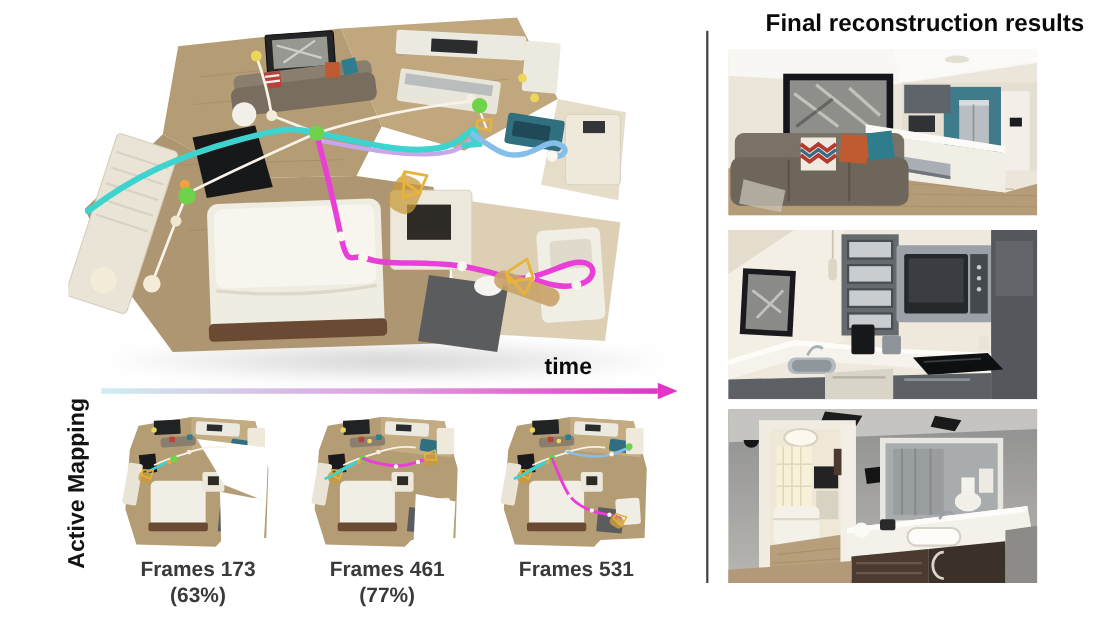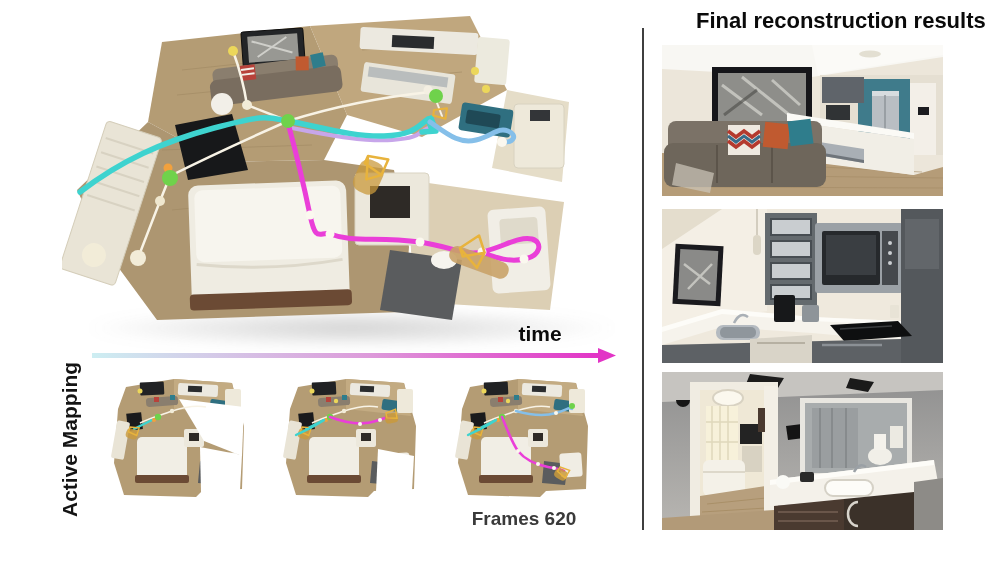--- a/index.html
+++ b/index.html
@@ -1,20 +1,20 @@
 <!DOCTYPE html>
 <html><head>
 <meta charset="utf-8">
 <style>
   html,body{margin:0;padding:0;background:#fff;}
   .canvas{position:relative;width:1000px;height:563px;background:#ffffff;overflow:hidden;
           font-family:"Liberation Sans",sans-serif;}
   .abs{position:absolute;}
   .title{font-weight:bold;font-size:22px;color:#0a0a0a;letter-spacing:0px;margin-left:36px;}
-  .time-label{font-weight:bold;font-size:21px;color:#0a0a0a;text-align:center;}
+  .time-label{font-weight:bold;font-size:21px;color:#0a0a0a;text-align:left;}
   .axis-label{font-weight:bold;font-size:21px;color:#141414;white-space:nowrap;
               transform:rotate(-90deg);transform-origin:left top;}
   .snap-label{font-weight:bold;font-size:19px;color:#3a3a3a;text-align:center;line-height:23px;}
   .divider{background:#3f3f3f;}
   svg{display:block;}
 </style>
 </head>
 <body>
 
 <div class="canvas">
@@ -256,22 +256,30 @@
     <circle cx="106" cy="97" r="2" fill="#fbf8ef"></circle>
       <circle cx="108" cy="42" r="2" fill="#fbf8ef"></circle>
     <circle cx="124" cy="35" r="3" fill="#6fd24b"></circle>
       <circle cx="60" cy="30" r="2.2" fill="#ecd75a"></circle>
     <g transform="translate(112,96) rotate(30)">
       <rect x="-2" y="1" width="13" height="10" rx="4" fill="#c99a3c" opacity="0.85"></rect>
       <path d="M0,0 L10,-2 L10,7 L0,5 Z" stroke="#e8b33c" stroke-width="1.4" fill="none"></path>
     </g>
   </svg>
 
+  <div class="abs snap-label" style="left:104px;top:507px;width:152px">
+    <div>Frames 173</div>
+    <div style="color:#3a3a3a">(63%)</div>
+  </div>
+  <div class="abs snap-label" style="left:276px;top:507px;width:152px">
+    <div>Frames 461</div>
+    <div style="color:#3a3a3a">(77%)</div>
+  </div>
   <div class="abs snap-label" style="left:448px;top:507px;width:152px">
-    <div>Frames 620</div>
+    <div>Frames 531</div>
   </div>
 
   <div class="abs divider" style="left:642px;top:28px;width:2px;height:502px"></div>
 
   <div class="abs title" style="left:660px;top:8px;width:330px">Final reconstruction results</div>
 
   <svg class="abs" style="left:662px;top:45px" width="281" height="151" viewBox="0 0 281 151">
     <rect width="281" height="151" fill="#ece6da"></rect>
     <polygon points="0,0 281,0 281,12 150,32 0,24" fill="#f8f7f3"></polygon>
     <polygon points="150,0 281,0 281,10 156,30" fill="#fbfaf7"></polygon>

